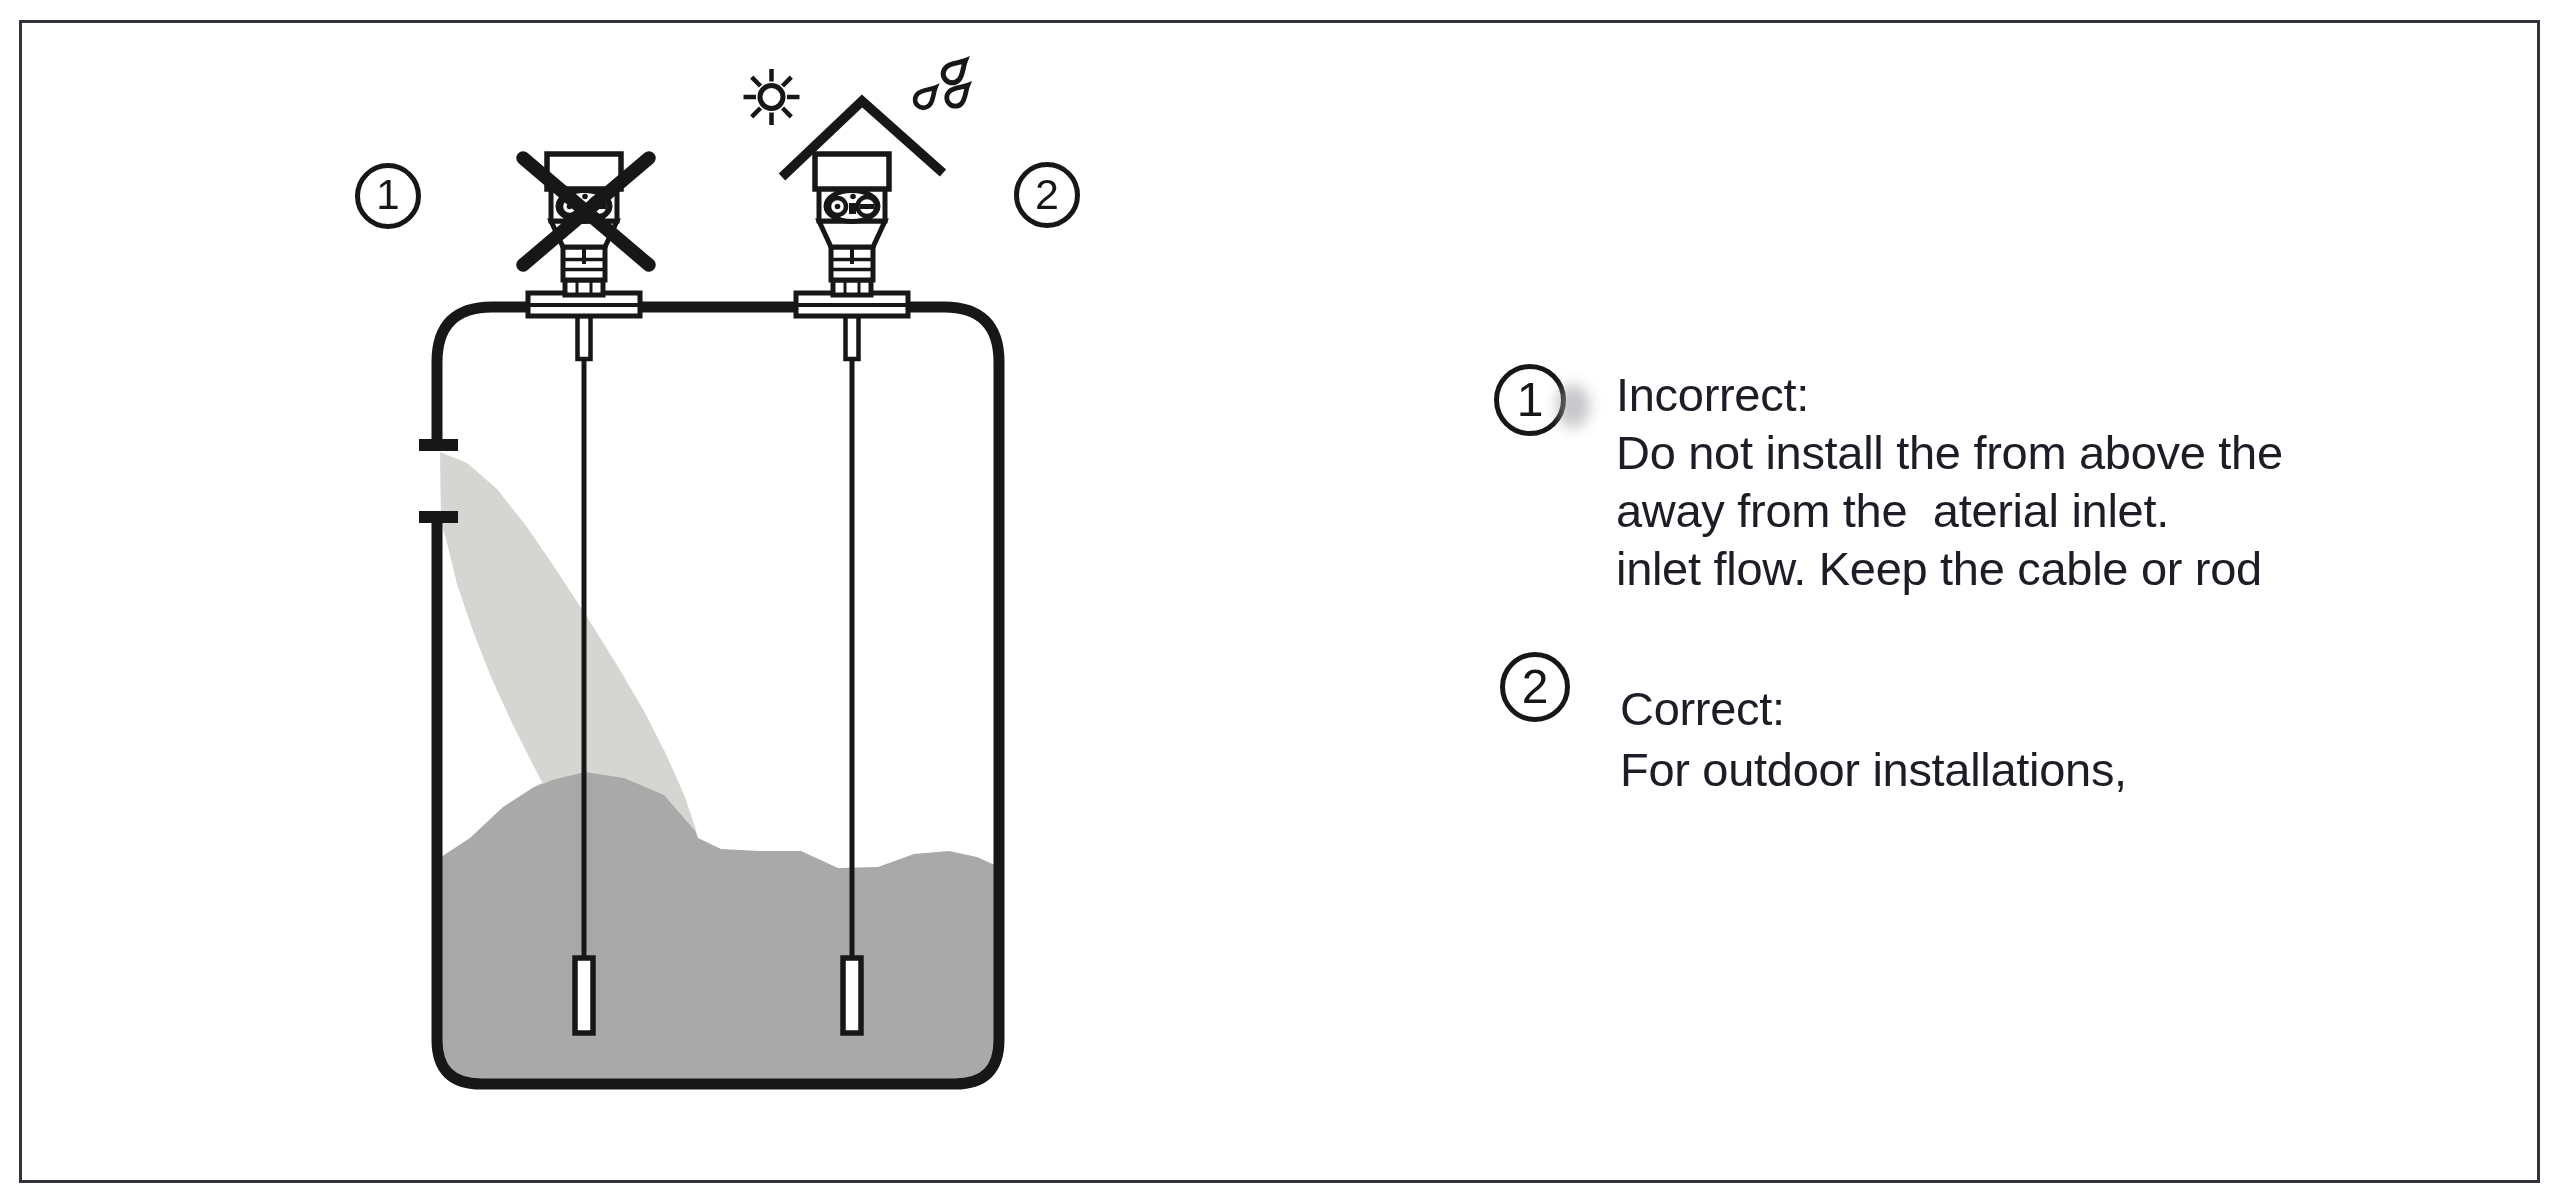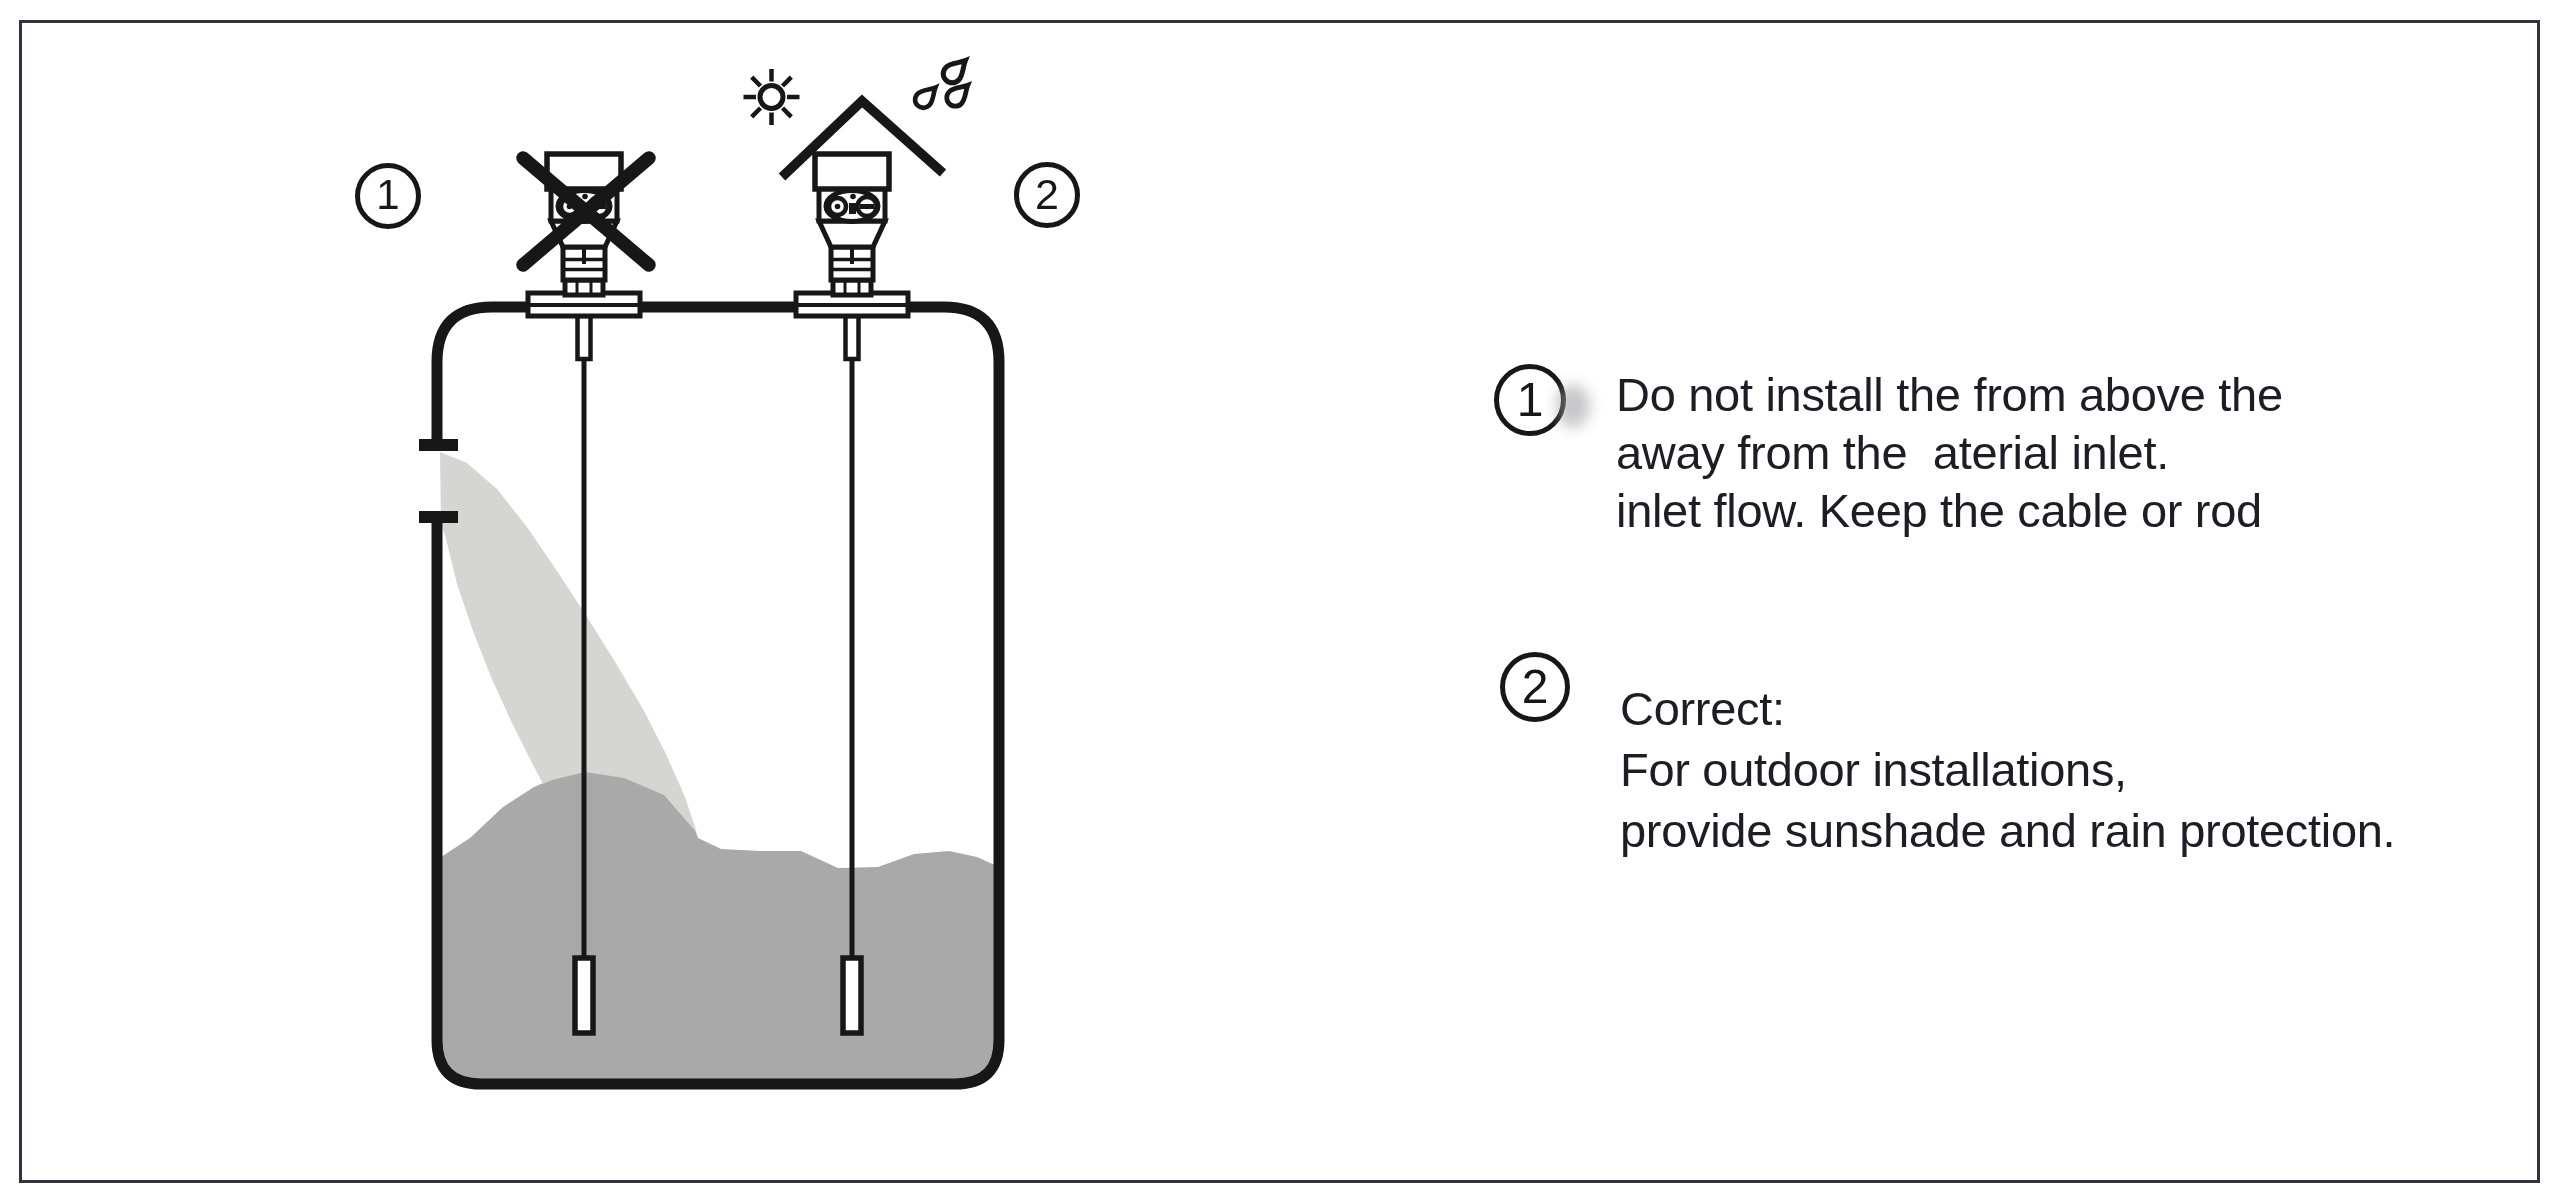--- a/index.html
+++ b/index.html
@@ -124,27 +124,27 @@
   </div>
   <div class="badge" id="badge-callout-2">
     <span>2</span>
   </div>
 
   <div class="badge" id="badge-note-1">
     <span>1</span>
   </div>
   <div class="smudge"></div>
   <div class="note" id="note-1">
+    <div class="note-line">Incorrect:</div>
     <div class="note-line">Do not install the from above the</div>
     <div class="note-line">away from the  aterial inlet.</div>
     <div class="note-line">inlet flow. Keep the cable or rod</div>
   </div>
 
   <div class="badge" id="badge-note-2">
     <span>2</span>
   </div>
   <div class="note" id="note-2">
     <div class="note-line">Correct:</div>
     <div class="note-line">For outdoor installations,</div>
-    <div class="note-line">provide sunshade and rain protection.</div>
   </div>
 
 </div>
 
 </body></html>

